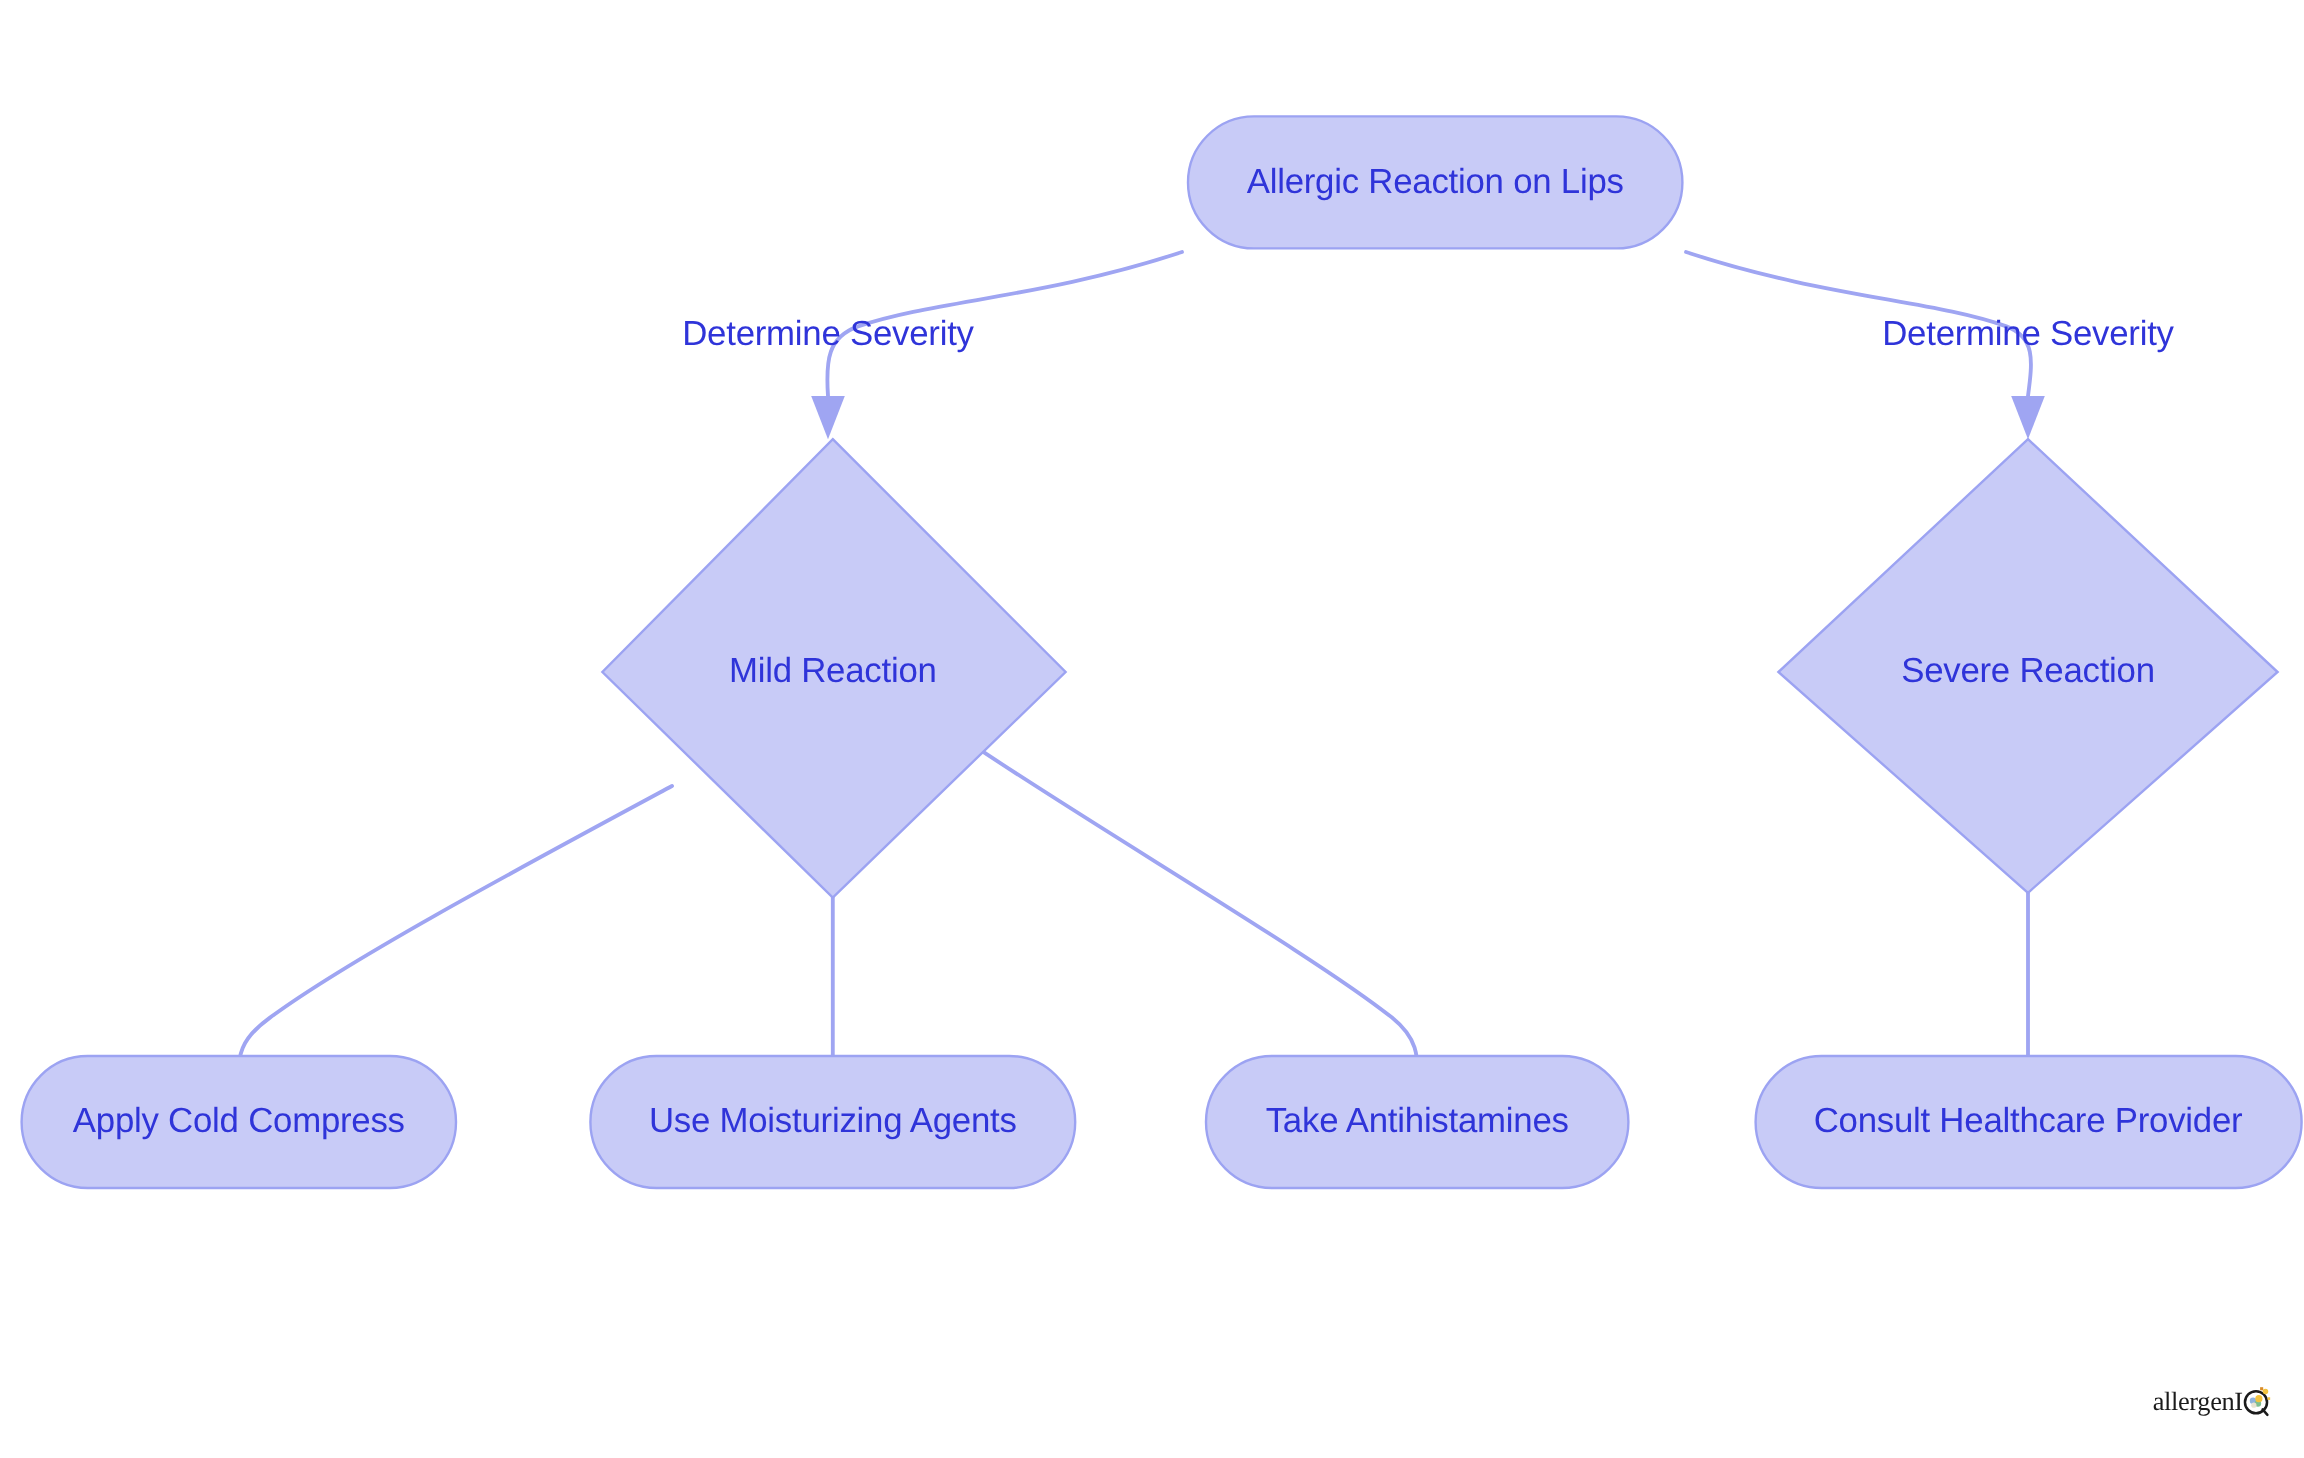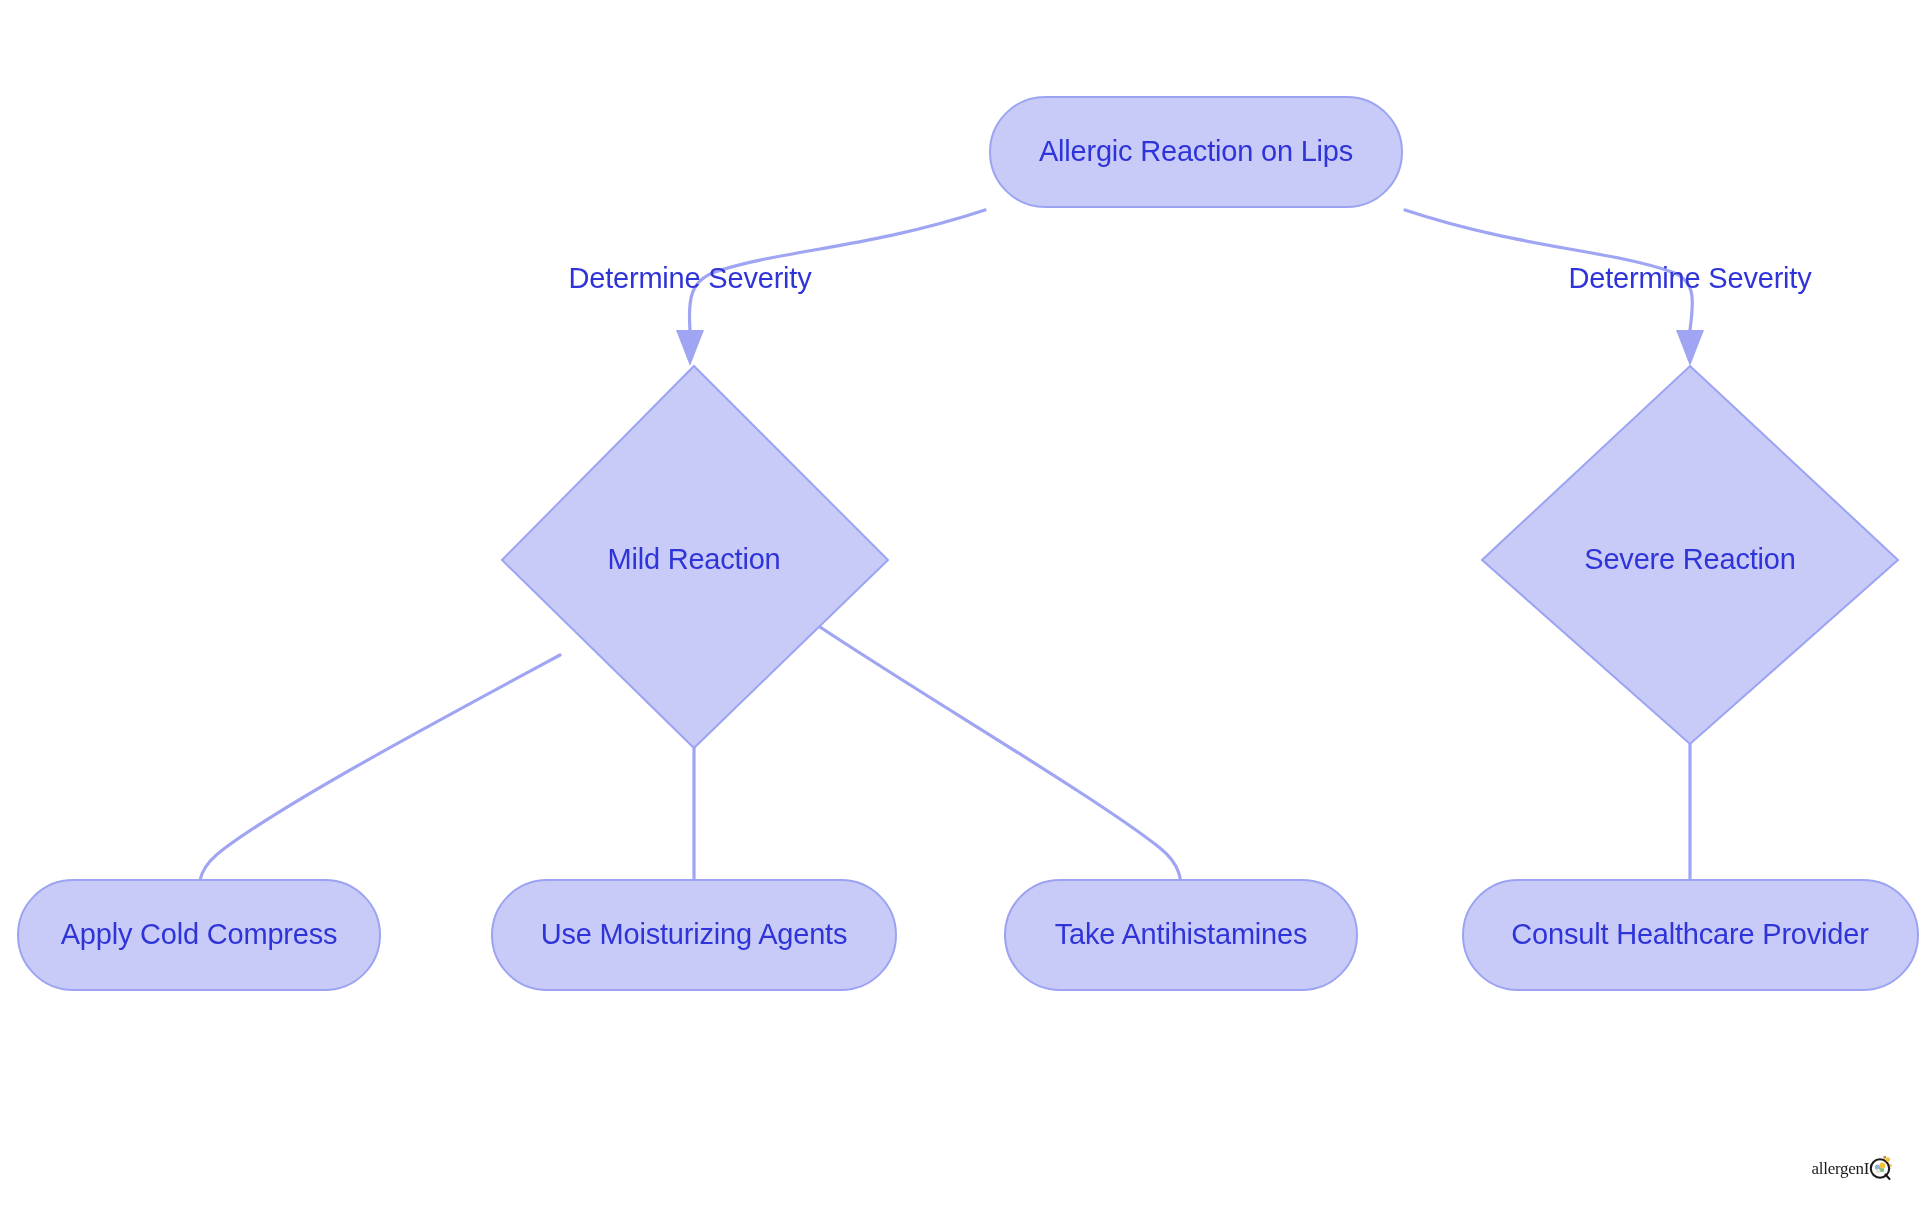--- a/index.html
+++ b/index.html
@@ -73,21 +73,21 @@
     position: absolute;
     right: 26px;
     bottom: 34px;
     display: flex;
     align-items: center;
     gap: 0px;
     user-select: none;
   }
   #brand-logo .brand-word {
     font-family: "Liberation Serif", serif;
-    font-size: 17px;
+    font-size: 22px;
     color: #1b1b1b;
     letter-spacing: -0.3px;
     line-height: 1;
   }
   #brand-logo .brand-mark {
     position: relative;
     width: 26px;
     height: 26px;
     margin-left: -1px;
   }

